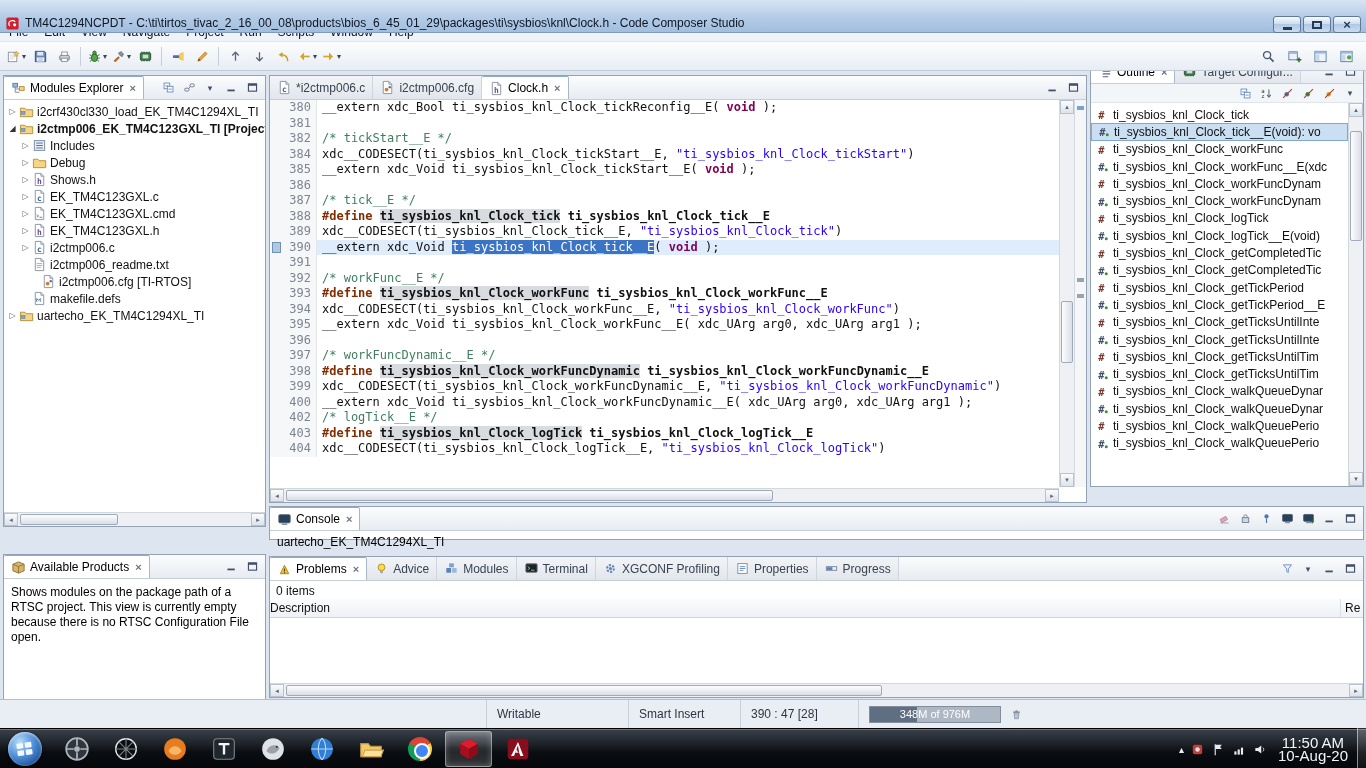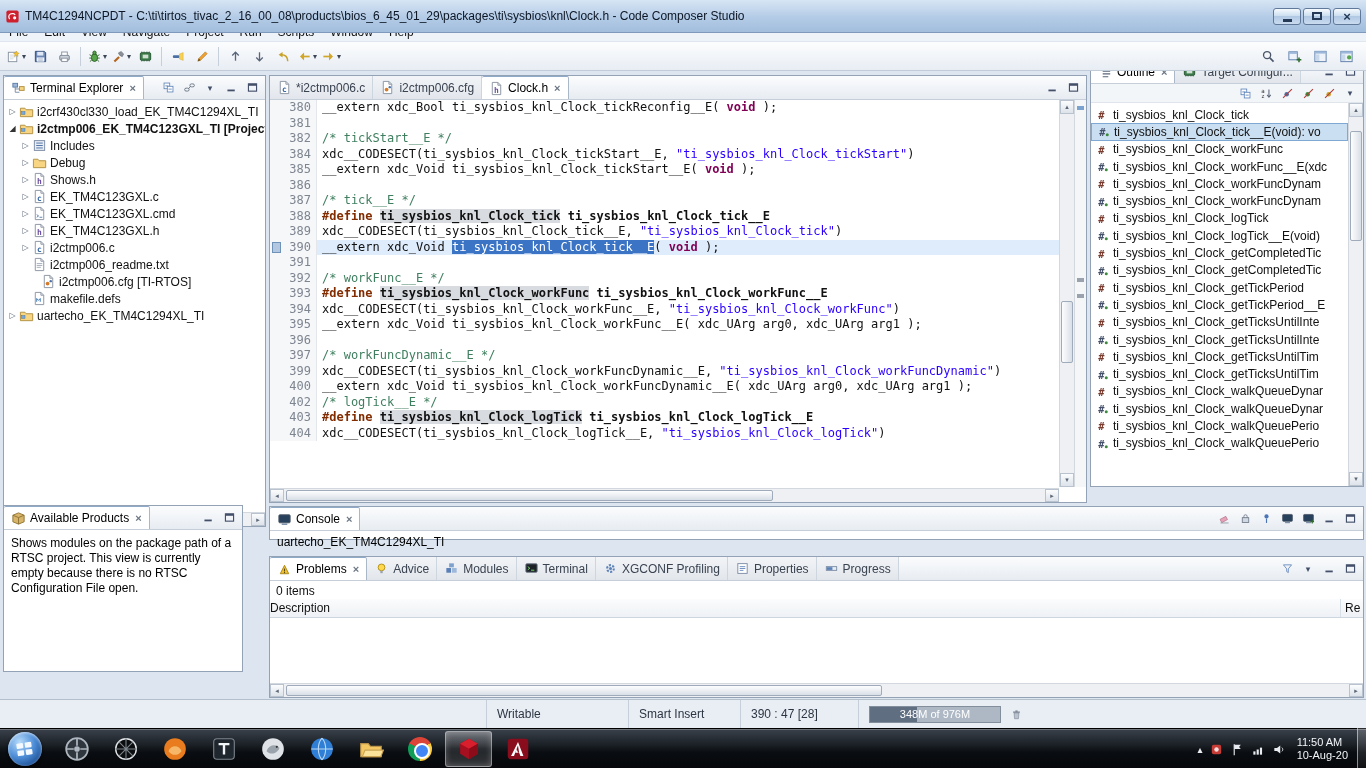--- a/index.html
+++ b/index.html
@@ -1,39 +1,39 @@
 <!DOCTYPE html>
 <html><head>
 <meta charset="utf-8">
 <style>
 *{margin:0;padding:0;box-sizing:border-box}
 html,body{width:1366px;height:768px;overflow:hidden}
 body{position:relative;font-family:"Liberation Sans","DejaVu Sans",sans-serif;font-size:12px;color:#111;background:#dce5f0}
 .icn{display:inline-flex;align-items:center;justify-content:center;flex:none}
 .icn svg{width:15px;height:15px}
 
-.titlebar{position:absolute;left:0;top:0;width:100%;height:16px;background:linear-gradient(#d7e5f4,#b3cbe6 55%,#a2bedd);border-bottom:1px solid #7e99bb;display:flex;align-items:center;gap:5px;padding:16px 5px;z-index:10}
+.titlebar{position:absolute;left:0;top:0;width:100%;height:16px;background:linear-gradient(#d7e5f4,#b3cbe6 55%,#a2bedd);border-bottom:1px solid #7e99bb;display:flex;align-items:flex-start;gap:5px;padding:16px 5px;z-index:10}
 .title{flex:1;white-space:nowrap;overflow:hidden;color:#0c1624}
 .winbtns{display:flex;gap:2px}
 .winbtn{width:28px;height:17px;border:1px solid #60799a;border-radius:3px;background:linear-gradient(#f6fafd,#cddff0 45%,#b2c9e4 50%,#c9dbef);display:flex;align-items:center;justify-content:center;color:#243a57}
 .wmin{width:9px;height:3px;background:#243a57;margin-top:8px}
 .wmax{width:10px;height:8px;border:2px solid #243a57}
 .wx{font-size:13px;font-weight:bold;line-height:1}
 
 .menubar{position:absolute;left:0;top:22px;width:100%;height:20px;background:#eef3f9;border-bottom:1px solid #dfe6ee;display:flex;align-items:center;padding-left:1px;z-index:9}
 .mitem{padding:2px 8px}
 .toolbar{position:absolute;left:0;top:42px;width:100%;height:29px;background:linear-gradient(#fcfdfe,#e8edf4);border-bottom:1px solid #c2ccd8;display:flex;align-items:center;padding:0 4px;z-index:9}
 .tbtn{height:23px;min-width:24px;display:flex;align-items:center;justify-content:center;padding:0 2px;border-radius:3px}
 .tdrop{font-size:8px;color:#3c4654;margin-left:1px}
 .tsep{width:1px;height:19px;background:#c6cfda;margin:0 4px;flex:none}
 .tbright{margin-left:auto;display:flex;align-items:center;gap:2px;padding-right:4px}
 
 .panel{position:absolute;background:#fff;border:1px solid #93a2b4}
 #p-explorer{left:3px;top:75px;width:263px;height:452px}
-#p-products{left:3px;top:505px;width:240px;height:167px}
+#p-products{left:3px;top:554px;width:263px;height:167px}
 #p-editor{left:269px;top:75px;width:818px;height:428px}
 #p-outline{left:1090px;top:59px;width:274px;height:428px}
 #p-console{left:269px;top:506px;width:1095px;height:34px}
 #p-problems{left:269px;top:556px;width:1095px;height:142px}
 .phead{height:24px;background:linear-gradient(#fbfcfd,#e7ecf2);border-bottom:1px solid #c6cfd9;display:flex;align-items:stretch}
 .tabs{display:flex;align-items:stretch;min-width:0;overflow:hidden}
 .vtab{display:flex;align-items:center;gap:4px;padding:0 7px;border-right:1px solid #cdd5de;color:#3a4350;white-space:nowrap;background:linear-gradient(#f2f4f7,#e2e6ec)}
 .vtab.active{background:#fff;color:#000;border-top:1px solid #8fa9c8;border-right:1px solid #aab7c6;border-top-left-radius:2px;border-top-right-radius:2px}
 .tclose{font-size:11px;color:#6b7685;margin-left:2px;font-weight:bold}
 .phbtns{margin-left:auto;display:flex;align-items:center;gap:3px;padding:0 4px;flex:none}
@@ -110,21 +110,21 @@
 .tapps{position:absolute;left:52px;top:0;height:40px;display:flex;align-items:center}
 .tapp{width:47px;height:36px;margin:0 1px;display:flex;align-items:center;justify-content:center;border-radius:3px}
 .tapp .icn svg{width:26px;height:26px}
 .tapp.active{background:linear-gradient(rgba(255,255,255,.30),rgba(255,255,255,.10) 50%,rgba(255,255,255,.18));border:1px solid rgba(255,255,255,.45);box-shadow:inset 0 0 6px rgba(255,255,255,.25)}
 .chrome-ic{width:24px;height:24px;border-radius:50%;background:conic-gradient(from -60deg,#db4437 0 120deg,#ffcd40 120deg 240deg,#0f9d58 240deg 360deg);position:relative}
 .chrome-ic::after{content:"";position:absolute;left:6px;top:6px;width:12px;height:12px;border-radius:50%;background:#4285f4;border:2px solid #fff}
 .tray{position:absolute;right:14px;top:0;height:40px;display:flex;align-items:center;gap:6px}
 .trayic{display:inline-flex}
 .trayic svg{width:15px;height:15px}
 .trayic .g{color:#e9edf1;font-size:10px}
-.clock{color:#f2f5f8;font-size:11px;line-height:13px;padding:0 4px}
+.clock{color:#f2f5f8;font-size:15px;line-height:13px;text-align:center;padding:0 4px}
 .desksliver{position:absolute;right:0;top:728px;width:9px;height:40px;background:linear-gradient(rgba(255,255,255,.18),rgba(255,255,255,.04));border-left:1px solid rgba(255,255,255,.5);z-index:11}
 </style>
 </head>
 <body>
 
 <div class="titlebar">
   <span class="icn">
       <svg viewBox="0 0 16 16">
         <rect x="1.5" y="1.5" width="13" height="13" rx="2" fill="#cf202e"></rect>
         <path d="M5.2 10.6c-1.6-1-1.6-4.2.5-5.2 2-1 4.4-.4 5.1 1" stroke="#fff" fill="none" stroke-width="1.3"></path>
@@ -319,21 +319,21 @@
   <div class="phead">
     <div class="tabs">
         <div class="vtab active">
           <span class="icn">
             <svg viewBox="0 0 16 16">
               <rect x="2" y="2.5" width="5" height="4" fill="#9db8da" stroke="#5b7da8"></rect>
               <rect x="9" y="6" width="5" height="4" fill="#f7d583" stroke="#b08f41"></rect>
               <path d="M4.5 6.5V12h4.5M4.5 8.5h4.5" stroke="#7a8ba3" fill="none"></path>
             </svg>
           </span>
-          <span class="tlab">Terminal Explorer</span>
+          <span class="tlab">Modules Explorer</span>
           <span class="tclose">×</span>
         </div>
       </div>
     <div class="phbtns">
         <span class="hbtn">
           <svg viewBox="0 0 16 16">
             <rect x="2.5" y="2.5" width="7" height="7" fill="#fff" stroke="#5b80b8"></rect>
             <path d="M4 6h4" stroke="#5b80b8"></path>
             <rect x="6.5" y="6.5" width="7" height="7" fill="#fff" stroke="#5b80b8"></rect>
             <path d="M8 10h4" stroke="#5b80b8"></path>
@@ -674,20 +674,25 @@
         </div>
         <div class="crow">
           <span class="cann"></span>
           <span class="cln">396</span>
           <span class="ctext"></span>
         </div>
         <div class="crow">
           <span class="cann"></span>
           <span class="cln">397</span>
           <span class="ctext"><span class="tk-c">/* workFuncDynamic__E */</span></span>
+        </div>
+        <div class="crow">
+          <span class="cann"></span>
+          <span class="cln">398</span>
+          <span class="ctext"><span class="tk-d">#define</span><span class="tk-b"> </span><span class="tk-m">ti_sysbios_knl_Clock_workFuncDynamic</span><span class="tk-b"> ti_sysbios_knl_Clock_workFuncDynamic__E</span></span>
         </div>
         <div class="crow">
           <span class="cann"></span>
           <span class="cln">399</span>
           <span class="ctext"><span class="tk-p">xdc__CODESECT(ti_sysbios_knl_Clock_workFuncDynamic__E, </span><span class="tk-s">"ti_sysbios_knl_Clock_workFuncDynamic"</span><span class="tk-p">)</span></span>
         </div>
         <div class="crow">
           <span class="cann"></span>
           <span class="cln">400</span>
           <span class="ctext"><span class="tk-p">__extern xdc_Void ti_sysbios_knl_Clock_workFuncDynamic__E( xdc_UArg arg0, xdc_UArg arg1 );</span></span>

